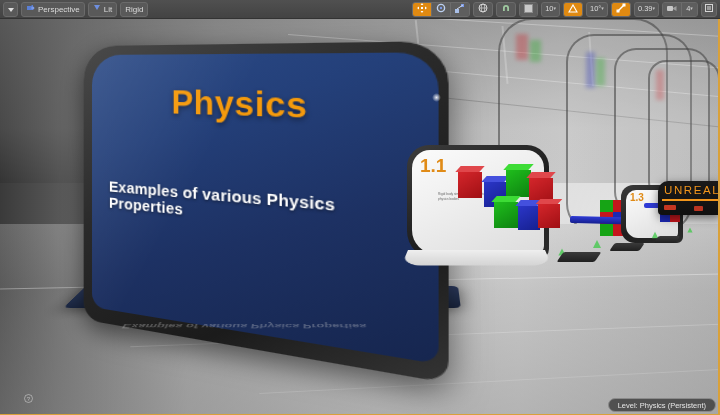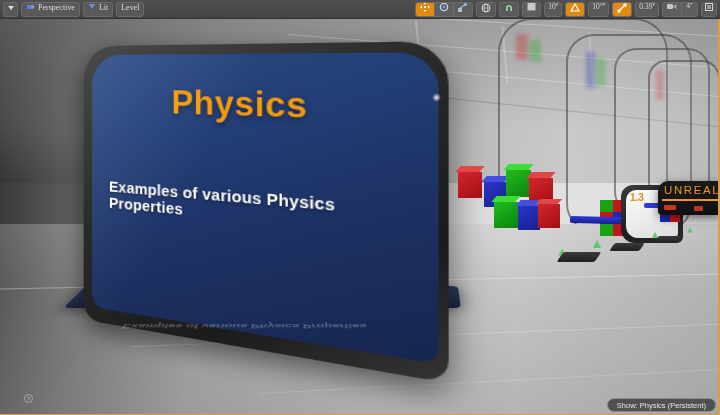--- a/index.html
+++ b/index.html
@@ -164,23 +164,23 @@
     background:linear-gradient(to bottom,#505050,#434343);
     border-bottom:1px solid #333; display:flex; align-items:center;
     padding:0 3px; z-index:40;
   }
   .tb-left{ display:flex; align-items:center; gap:3px; }
   .tb-right{ display:flex; align-items:center; gap:3px; margin-left:auto; }
   .grp{ display:flex; align-items:center; background:#5c5c5c;
     border:1px solid #6a6a6a; border-radius:3px; overflow:hidden; height:15px; }
   .btn{
     height:15px; min-width:15px; padding:0 4px;
-    display:flex; justify-content:center; gap:3px;
+    display:flex; align-items:center; justify-content:center; gap:3px;
     background:#5e5e5e; color:#dcdcdc; font-size:8px; white-space:nowrap;
-    border-right:1px solid #6d6d6d; cursor:pointer;font-family:Liberation Serif, serif;
+    border-right:1px solid #6d6d6d; cursor:pointer;
   }
   .btn:last-child{ border-right:none; }
   .btn.solo{ border:1px solid #6a6a6a; border-radius:3px; background:#595959; }
   .btn.active{ background:#e08a12; color:#fff; }
   .btn.num{ font-size:8px; flex-direction:row; gap:0; line-height:1; padding:0 3px; }
   .btn.num .v{ font-size:7.5px; }
   .btn.num .c{ font-size:5px; opacity:.8; margin-top:-1px; }
   .ic{ display:inline-block; }
 
   
@@ -235,20 +235,29 @@
     <div id="board-base"></div>
     <div id="slide-board">
       <div class="board-frame"></div>
       <div class="board-face">
         <div id="slide-title">Physics</div>
         <div id="slide-subtitle">Examples of various Physics Properties</div>
       </div>
     </div>
     <div id="floor-reflection">Examples of various Physics Properties</div>
 
+    <div class="panel" style="left:412px; top:150px; width:132px; height:104px;">
+      <div class="pframe"></div>
+      <div class="pface">
+        <div class="pnum">1.1</div>
+        <div class="pcaption">Rigid body simulation demo
+various cube physics bodies</div>
+      </div>
+      <div class="pbase"></div>
+    </div>
 
     <div class="cube" style="left:458px; top:172px; width:24px; height:26px;">
       <div class="f" style="background:linear-gradient(150deg,#d4262b,#a00f14);"></div>
       <div class="top" style="top:-6px; height:6px; background:#e0474b; transform:skewX(-42deg);"></div>
     </div>
     <div class="cube" style="left:484px; top:182px; width:23px; height:25px;">
       <div class="f" style="background:linear-gradient(150deg,#2b36c8,#151f8e);"></div>
       <div class="top" style="top:-6px; height:6px; background:#4450dd; transform:skewX(-42deg);"></div>
     </div>
     <div class="cube" style="left:506px; top:170px; width:25px; height:27px;">
@@ -337,21 +346,21 @@
       </div>
       <div class="btn solo">
         <span class="ic">
           <svg width="8" height="8" viewBox="0 0 8 8">
               <path d="M1 1h6l-3 5z" fill="#6e8fe0"></path>
             </svg>
         </span>
         <span>Lit</span>
       </div>
       <div class="btn solo">
-        <span>Level</span>
+        <span>Rigid</span>
       </div>
     </div>
 
     <div class="tb-right">
 
       <div class="grp">
         <div class="btn active">
           <span class="ic">
             <svg width="10" height="10" viewBox="0 0 10 10">
               <path d="M5 0 L6.4 2 H3.6Z M5 10 L3.6 8 H6.4Z M0 5 L2 3.6 V6.4Z M10 5 L8 6.4 V3.6Z" fill="#fff"></path>
@@ -455,15 +464,15 @@
         <span class="ic">
           <svg width="8" height="8" viewBox="0 0 8 8">
               <rect x=".5" y=".5" width="7" height="7" fill="none" stroke="#d5d5d5"></rect>
               <rect x="2" y="2" width="4" height="4" fill="#9b9b9b"></rect>
             </svg>
         </span>
       </div>
     </div>
   </div>
 
-  <div id="level-chip">Show:  Physics (Persistent)</div>
+  <div id="level-chip">Level:  Physics (Persistent)</div>
 
 </div>
 
 </body></html>

